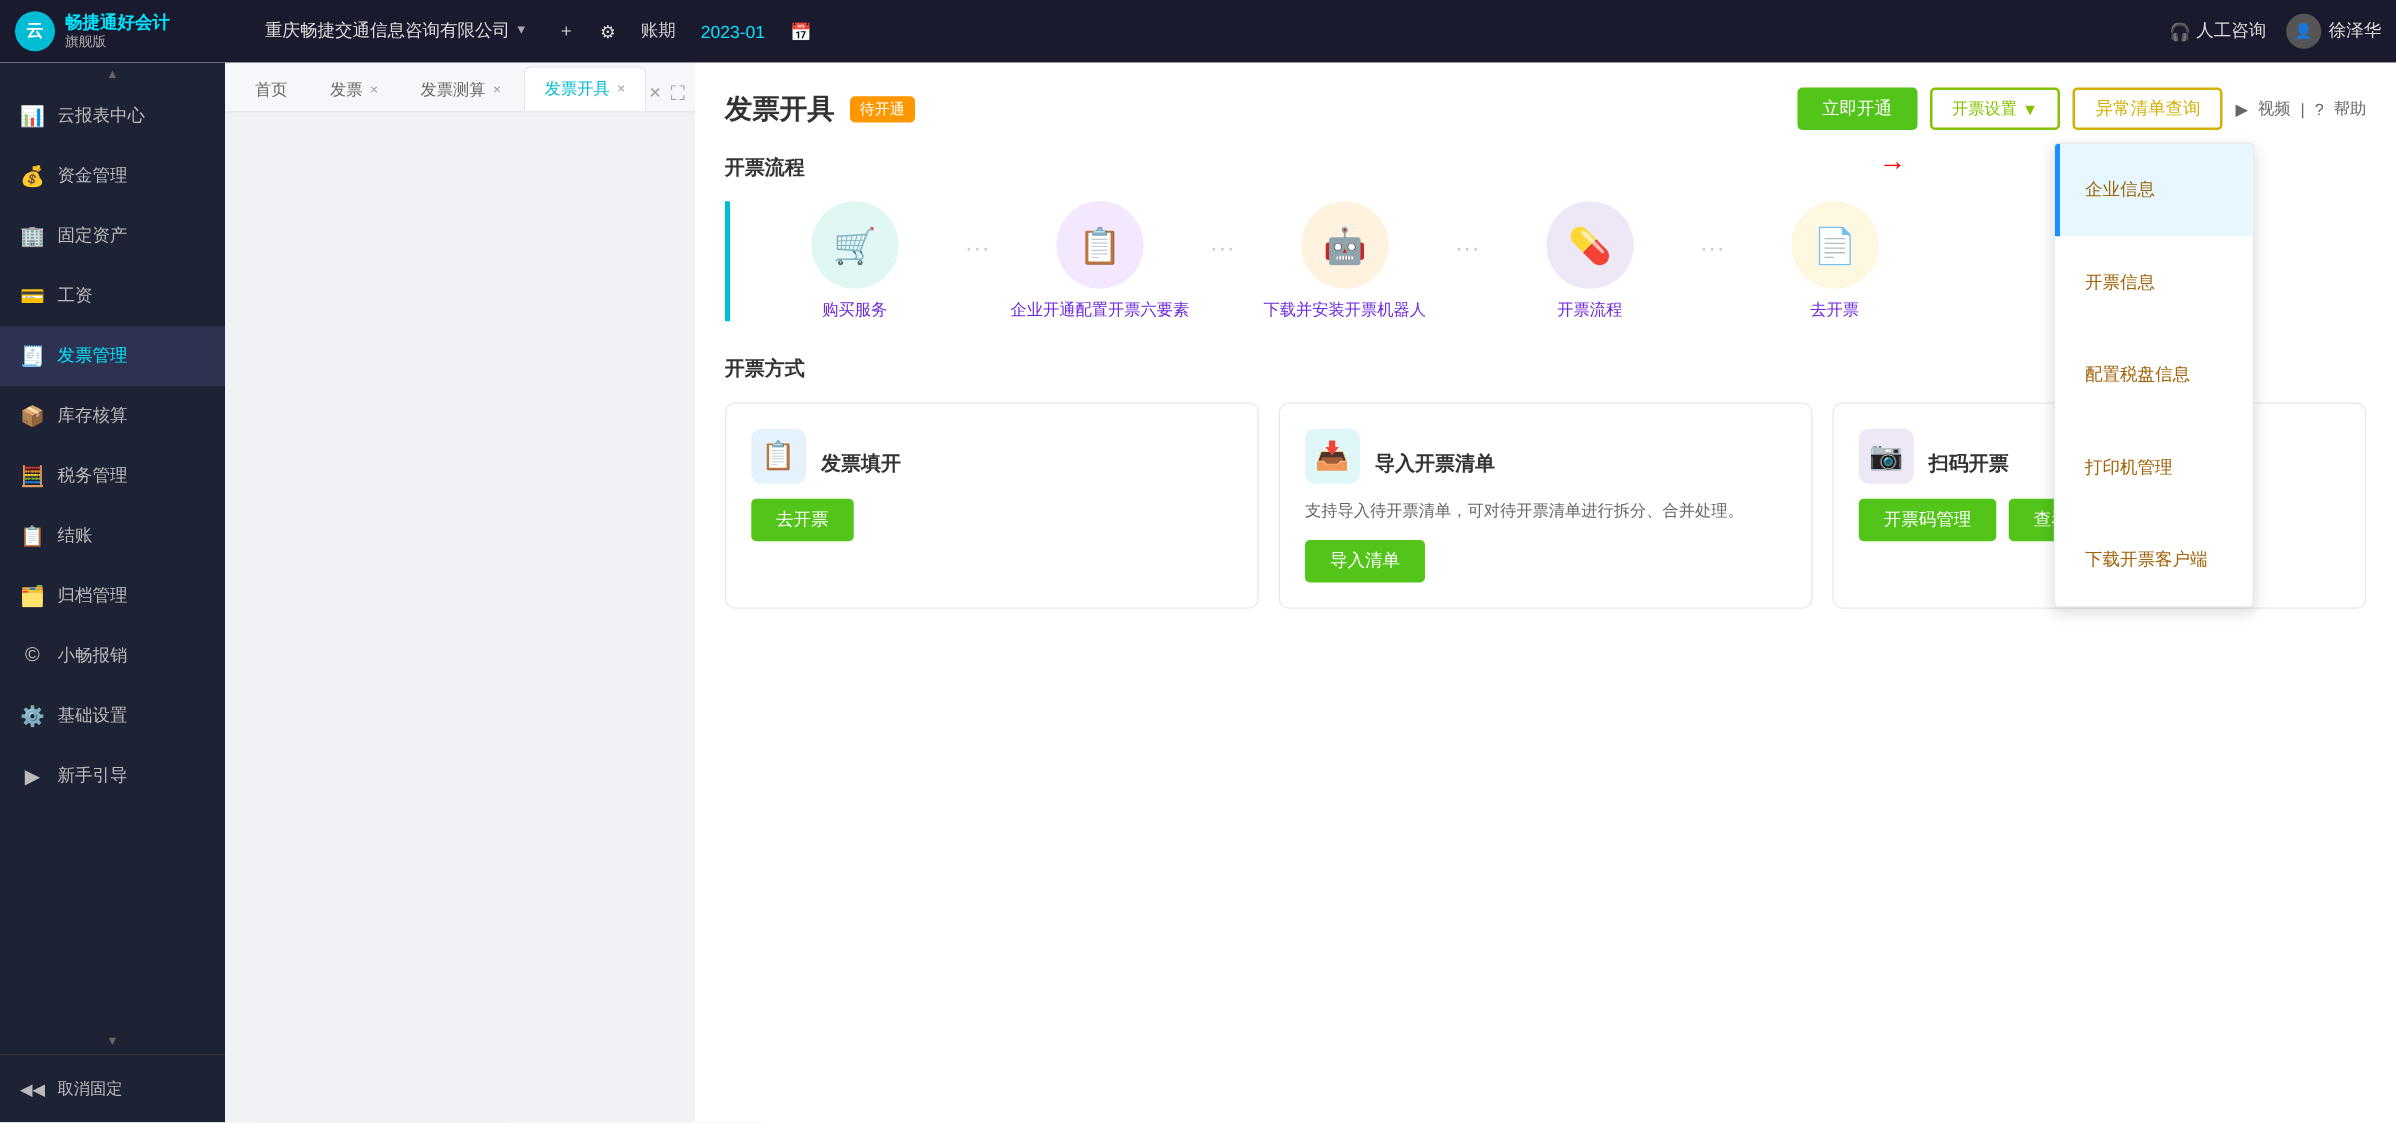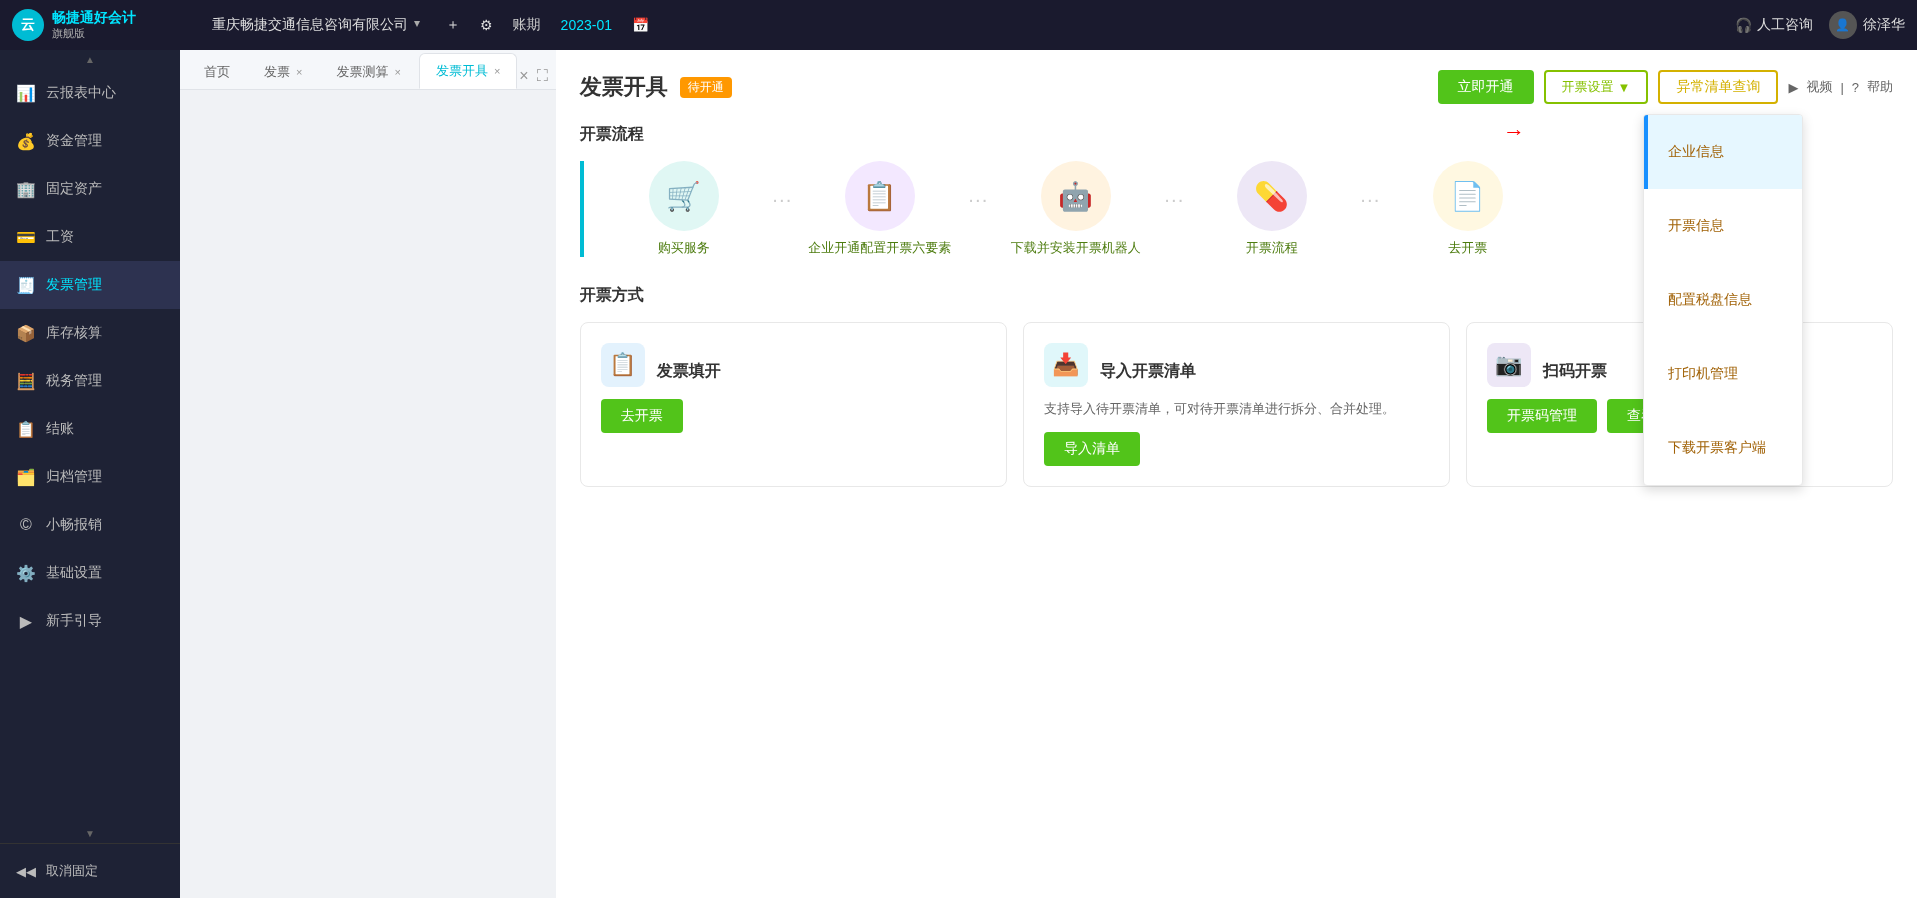--- a/index.html
+++ b/index.html
@@ -66,21 +66,21 @@
     
     .section { margin-bottom: 28px; }
     .section-title { font-size: 16px; font-weight: bold; color: #333; margin-bottom: 16px; }
     .flow-step { display: flex; flex-direction: column; align-items: center; gap: 8px; flex: 1; max-width: 160px; }
     .flow-step-icon { width: 70px; height: 70px; border-radius: 50%; display: flex; align-items: center; justify-content: center; font-size: 28px; }
     .icon-teal { background: #e0f7f4; }
     .icon-purple { background: #f3e8ff; }
     .icon-orange { background: #fff3e0; }
     .icon-blue-purple { background: #ede7f6; }
     .icon-orange2 { background: #fff8e1; }
-    .step-label { font-size: 13px; color: #4d7c0f; text-align: center; }
+    .step-label { font-size: 13px; color: #6d28d9; text-align: center; }
     .step-arrow { color: #ccc; font-size: 20px; margin: 0 8px; padding-bottom: 20px; }
 
     
     .method-cards { display: flex; gap: 16px; }
     .method-card { flex: 1; background: #fff; border: 1px solid #e8e8e8; border-radius: 8px; padding: 20px; display: flex; flex-direction: column; gap: 12px; }
     .method-card-dark { flex: 1; background: #8a8a8a; border-radius: 8px; padding: 20px; display: flex; flex-direction: column; gap: 12px; color: white; }
     .method-header { display: flex; align-items: center; gap: 12px; }
     .method-icon { width: 44px; height: 44px; border-radius: 8px; display: flex; align-items: center; justify-content: center; font-size: 22px; }
     .method-icon-blue { background: #e3f2fd; color: #1565c0; }
     .method-icon-teal { background: #e0f7fa; color: #00838f; }

